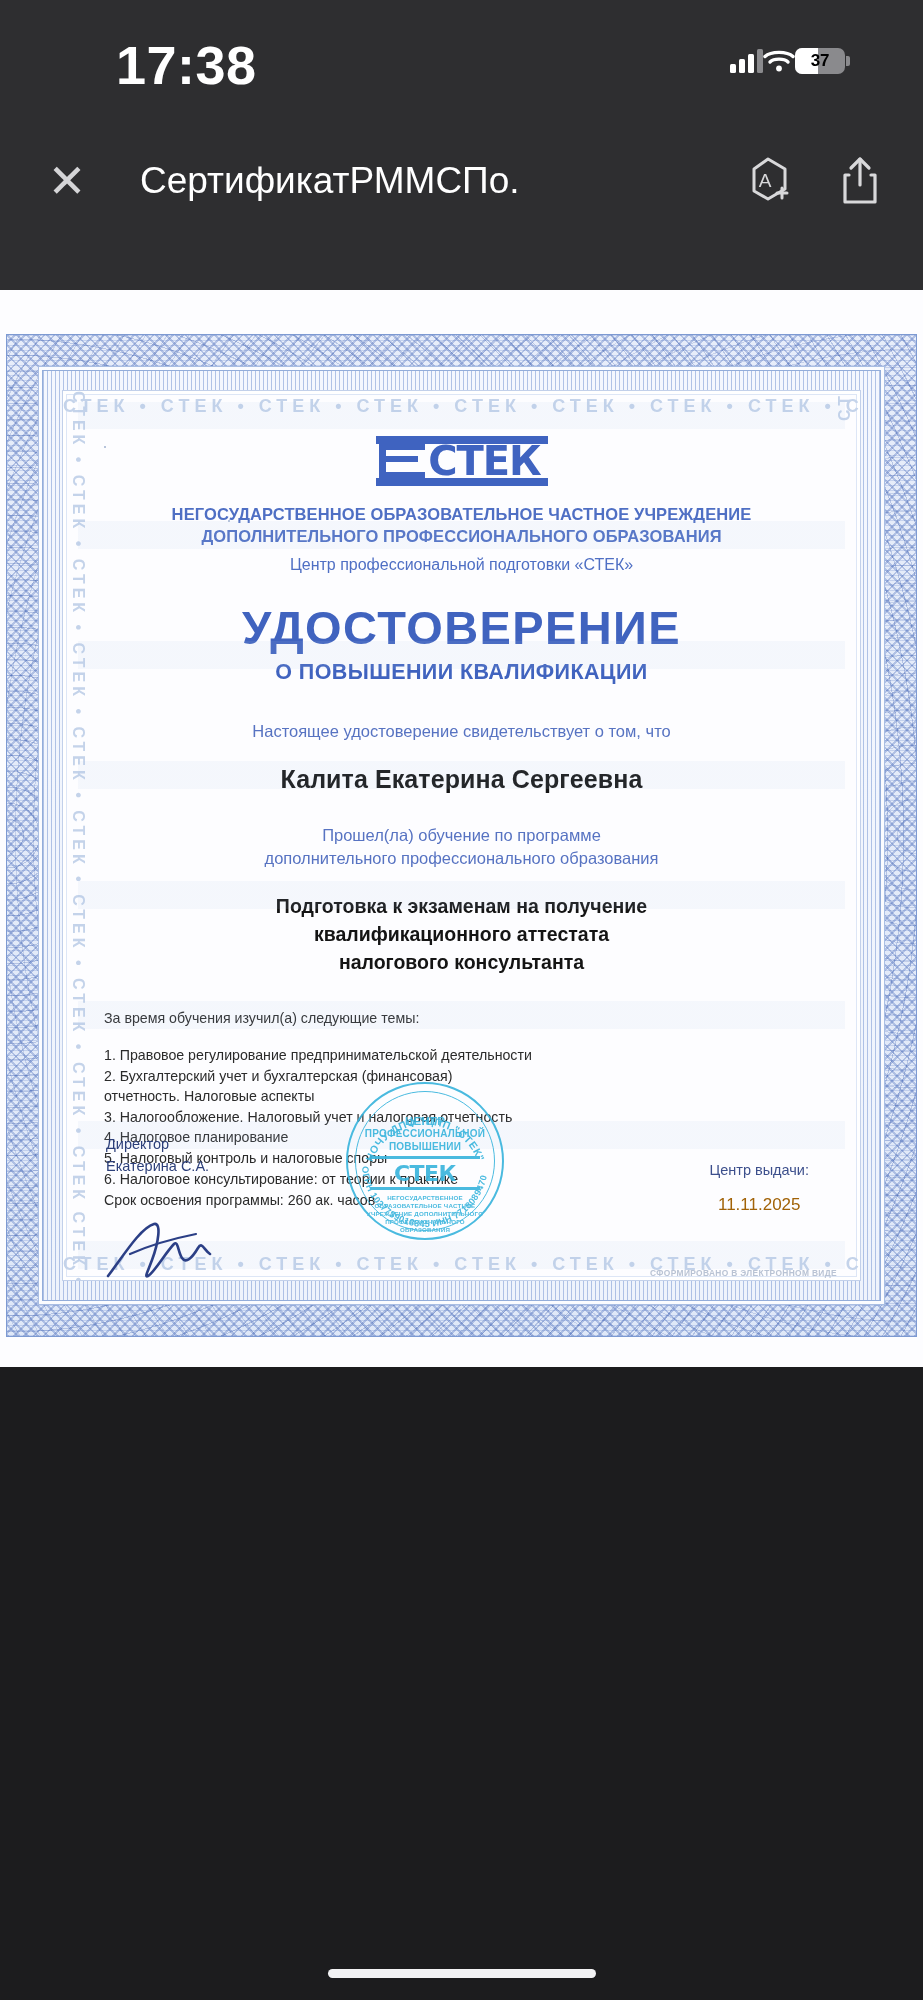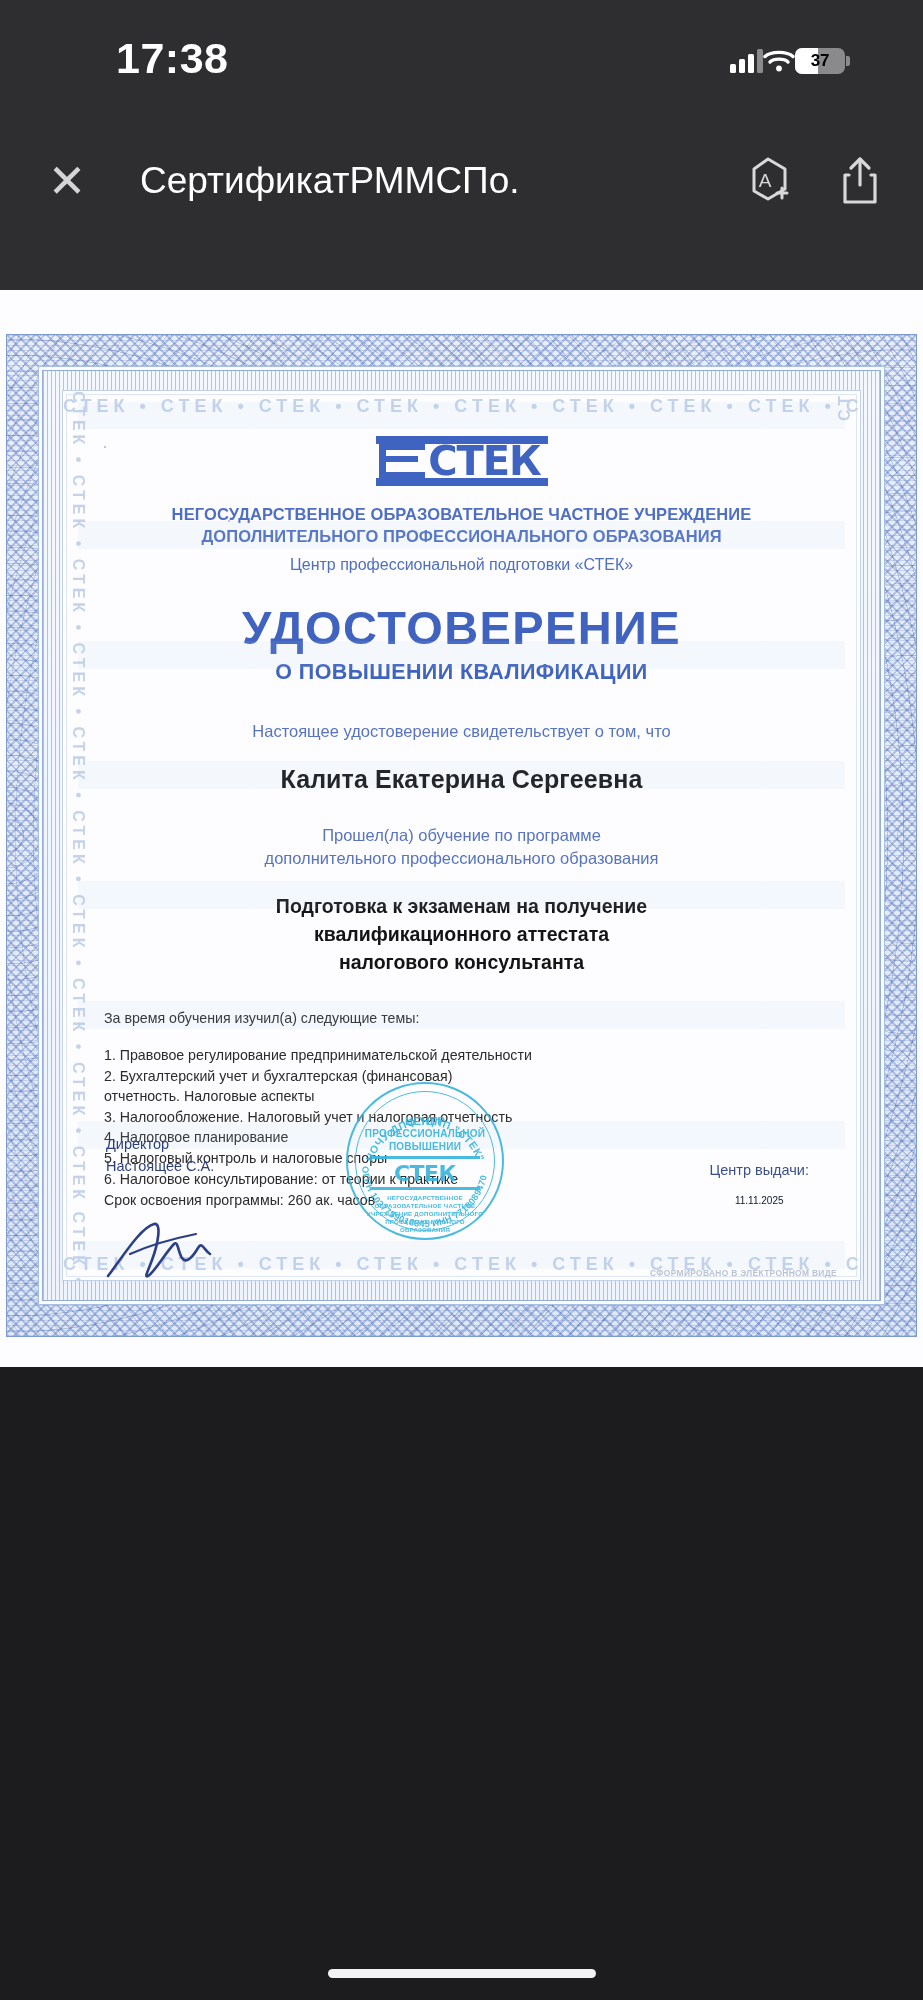--- a/index.html
+++ b/index.html
@@ -13,21 +13,21 @@
   
   .topchrome{
     position:absolute; top:0; left:0; width:923px; height:290px;
     background:#2e2e30;
   }
   .statusbar{
     position:absolute; top:0; left:0; width:923px; height:112px;
   }
   .clock{
     position:absolute; left:116px; top:34px;
-    color:#fff; font-size:43px; font-weight:600; letter-spacing:0.5px;
+    color:#fff; font-size:54px; font-weight:600; letter-spacing:0.5px;
   }
   .status-right{
     position:absolute; right:78px; top:44px;
     display:flex; align-items:center; height:34px;
   }
   
   .cell{ display:flex; align-items:flex-end; gap:3px; height:24px; }
   .cell i{ display:block; width:6px; background:#fff; border-radius:1.5px; }
   .cell i:nth-child(1){ height:9px; }
   .cell i:nth-child(2){ height:14px; }
@@ -264,21 +264,21 @@
   .sig-block{
     position:absolute; left:28px; top:732px; text-align:left;
     color:#2c3f7a; font-size:14.5px; line-height:1.5;
   }
   .sig-svg{ position:absolute; left:22px; top:812px; }
 
   .date-block{
     position:absolute; right:36px; top:760px; text-align:center;
     color:#3c4f8c; font-size:14.5px;
   }
-  .date-block .val{ margin-top:17px; color:#0f172a; font-size:10px; }
+  .date-block .val{ margin-top:17px; color:#a16207; font-size:17px; }
 
   .city{
     position:absolute; left:0; right:0; top:845px; text-align:center;
     color:#4a61a8; font-size:14.5px;
   }
   .eform{
     position:absolute; right:8px; top:866px;
     color:#b9c3d4; font-size:8.4px; letter-spacing:.35px; font-weight:600;
   }
   .dot{ position:absolute; width:2px; height:2px; background:#9fb0cf; border-radius:50%; }
@@ -432,21 +432,21 @@
         <div>НЕГОСУДАРСТВЕННОЕ</div>
         <div>ОБРАЗОВАТЕЛЬНОЕ ЧАСТНОЕ</div>
         <div>УЧРЕЖДЕНИЕ ДОПОЛНИТЕЛЬНОГО</div>
         <div>ПРОФЕССИОНАЛЬНОГО</div>
         <div>ОБРАЗОВАНИЯ</div>
       </div>
     </div>
 
     <div class="sig-block">
       <div>Директор</div>
-      <div>Настоящее С.А.</div>
+      <div>Екатерина С.А.</div>
     </div>
     <svg class="sig-svg" width="150" height="70" viewBox="0 0 150 70">
       <path d="M8 62 C22 44, 40 14, 54 10 C62 8, 58 30, 52 46 C48 57, 44 64, 48 62 C54 59, 66 38, 74 30 C78 26, 78 38, 82 44 C86 50, 92 44, 98 34 C102 27, 104 36, 110 40" stroke="#2b3f86" stroke-width="2.6" fill="none" stroke-linecap="round" stroke-linejoin="round"></path>
       <path d="M30 40 C48 32, 76 24, 96 20" stroke="#2b3f86" stroke-width="2.2" fill="none" stroke-linecap="round"></path>
     </svg>
 
     <div class="date-block">
       <div>Центр выдачи:</div>
       <div class="val">11.11.2025</div>
     </div>

